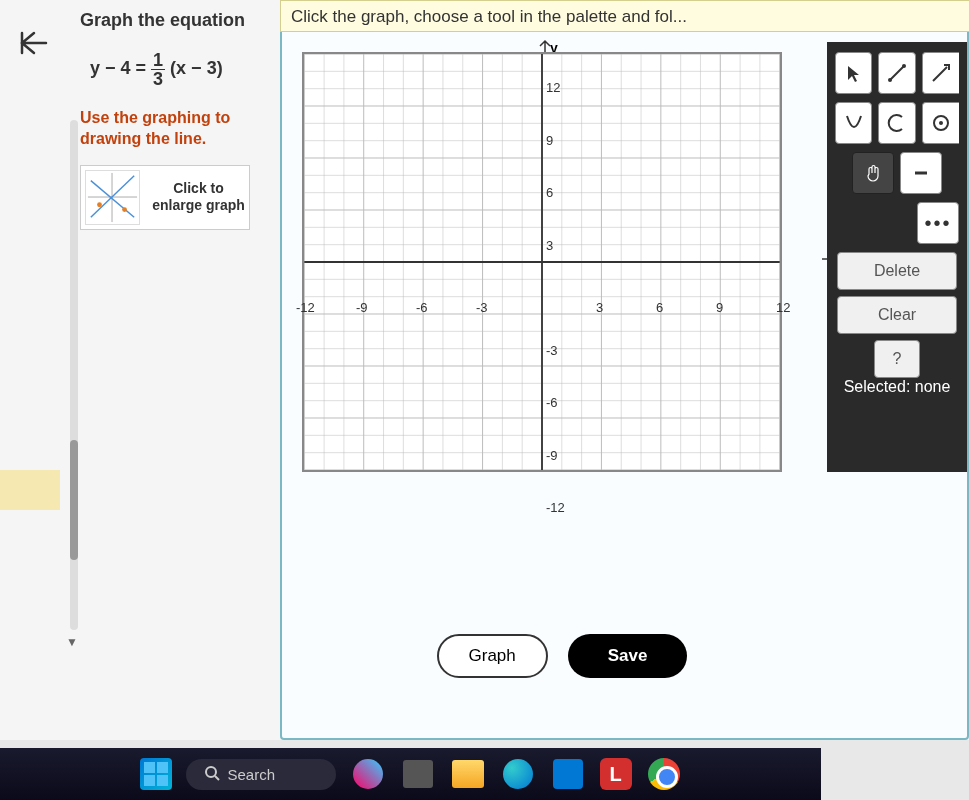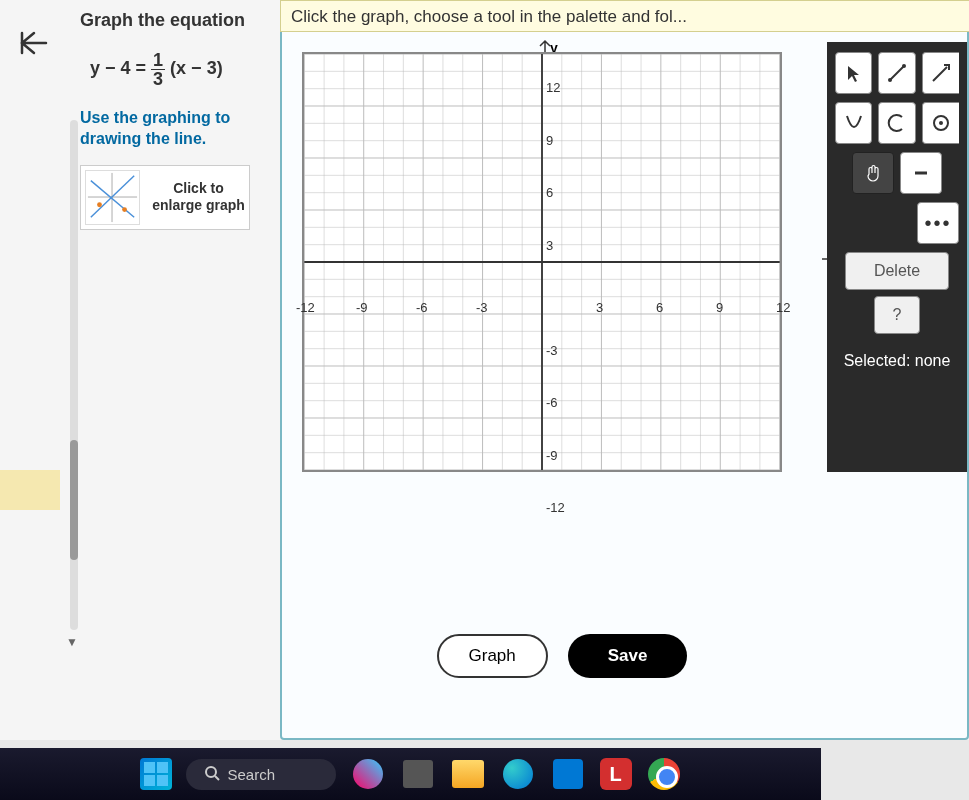--- a/index.html
+++ b/index.html
@@ -10,21 +10,21 @@
   .left-panel { position: absolute; left: 0; top: 0; width: 280px; height: 740px; background: #f5f5f5; }
   .back-btn { position: absolute; top: 30px; left: 20px; font-size: 28px; font-weight: bold; color: #333; cursor: pointer; }
   .left-content { position: absolute; top: 10px; left: 80px; width: 200px; font-weight: bold; }
   .prompt-title { font-size: 18px; color: #333; margin-bottom: 15px; }
 
   .equation { font-size: 18px; color: #333; margin: 20px 0 20px 10px; position: relative; }
   .frac { display: inline-block; vertical-align: middle; text-align: center; line-height: 1; }
   .frac .num { display: block; border-bottom: 1px solid #333; padding: 0 2px; }
   .frac .den { display: block; padding: 0 2px; }
 
-  .instr { font-size: 16px; color: #0369a1; margin: 10px 4px 15px 0; line-height: 1.3; }
+  .instr { font-size: 16px; color: #c2410c; margin: 10px 4px 15px 0; line-height: 1.3; }
 
   .thumb-box { display: flex; align-items: center; border: 1px solid #ccc; padding: 4px; background: #fff; width: 170px; gap: 12px; }
   .thumb-box .thumb { width: 55px; height: 55px; background: #fff; position: relative; border: 1px solid #ddd; }
   .thumb-box .thumb svg { width: 100%; height: 100%; }
   .thumb-box .tlabel { font-size: 14px; color: #333; text-align: center; flex: 1; line-height: 1.2; }
 
   .scroll-track { position: absolute; left: 70px; top: 120px; width: 8px; height: 510px; background: #ddd; border-radius: 4px; }
   .scroll-thumb { position: absolute; left: 0; top: 320px; width: 8px; height: 120px; background: #999; border-radius: 4px; }
   .scroll-down { position: absolute; left: 66px; top: 635px; font-size: 12px; color: #666; }
 
@@ -47,23 +47,23 @@
 
   .action-row { position: absolute; bottom: 60px; left: 0; width: 560px; display: flex; justify-content: center; gap: 20px; }
   .btn-cancel { padding: 10px 30px; border-radius: 24px; border: 2px solid #333; background: #fff; font-size: 17px; cursor: pointer; }
   .btn-save { padding: 10px 40px; border-radius: 24px; border: none; background: #000; color: #fff; font-size: 17px; font-weight: bold; cursor: pointer; }
 
   .palette { position: absolute; right: 0; top: 40px; width: 140px; height: 430px; background: #2a2a2a; padding: 10px 8px; border-radius: 0; }
   .palette-row { display: flex; gap: 6px; margin-bottom: 8px; justify-content: flex-end; }
   .palette-row.center { justify-content: center; }
   .tool-btn { width: 42px; height: 42px; background: #fff; border: 1px solid #888; border-radius: 4px; display: flex; align-items: center; justify-content: center; font-size: 20px; cursor: pointer; color: #333; }
   .tool-btn.dark { background: #444; color: #fff; border-color: #222; }
-  .palette-btn { width: 104px; height: 38px; background: #f0f0f0; border: 1px solid #888; border-radius: 4px; font-size: 16px; color: #555; cursor: pointer; margin: 6px auto 0; display: block; }
+  .palette-btn { width: 120px; height: 38px; background: #f0f0f0; border: 1px solid #888; border-radius: 4px; font-size: 16px; color: #555; cursor: pointer; margin: 6px auto 0; display: block; }
   .palette-btn.short { width: 46px; }
-  .selected-text { color: #fff; font-size: 16px; text-align: center; margin-top: 18px; }
+  .selected-text { color: #fff; font-size: 16px; text-align: center; }
 
   .taskbar { position: absolute; bottom: 0; left: 0; width: 821px; height: 52px; background: linear-gradient(#1a1a2e, #0a0a1a); display: flex; align-items: center; justify-content: center; gap: 14px; }
   .tb-item { width: 36px; height: 36px; border-radius: 6px; display: flex; align-items: center; justify-content: center; font-size: 18px; cursor: pointer; color: #fff; }
   .tb-search-box { display: flex; align-items: center; background: #2a2a3a; border-radius: 20px; padding: 6px 18px; gap: 8px; color: #ccc; font-size: 15px; width: 150px; }
   .tb-start { background: linear-gradient(135deg,#0078d4,#00b4d8); width: 32px; height: 32px; border-radius: 4px; display:grid; grid-template-columns:1fr 1fr; grid-template-rows:1fr 1fr; gap:2px; padding:4px;}
   .tb-start span{background:#4fc3f7;}
   .tb-red { background:#d32f2f; color:#fff; font-weight:bold; font-size:20px; width:32px; height:32px; }
   .tb-chrome { width:32px; height:32px; border-radius:50%; background: conic-gradient(#ea4335 0 120deg,#fbbc05 120deg 240deg,#34a853 240deg 360deg); position:relative;}
   .tb-chrome::after{content:"";position:absolute;top:8px;left:8px;width:16px;height:16px;background:#4285f4;border-radius:50%;border:3px solid #fff;}
   .tb-folder{ width:32px;height:28px;background:linear-gradient(#ffd86b,#f5a623);border-radius:3px;}
@@ -269,20 +269,21 @@
           <svg width="22" height="22">
               <line x1="5" y1="11" x2="17" y2="11" stroke="#333" stroke-width="3"></line>
             </svg>
         </div>
       </div>
       <div class="palette-row" style="justify-content:flex-end;">
         <div class="tool-btn" style="letter-spacing:2px;">•••</div>
       </div>
 
       <button class="palette-btn">Delete</button>
+      <button class="palette-btn">Clear</button>
       <button class="palette-btn short">?</button>
 
       <div class="selected-text">Selected: none</div>
     </div>
   </div>
 </div>
 
 <div class="taskbar">
   <div class="tb-start">
       <span></span>

